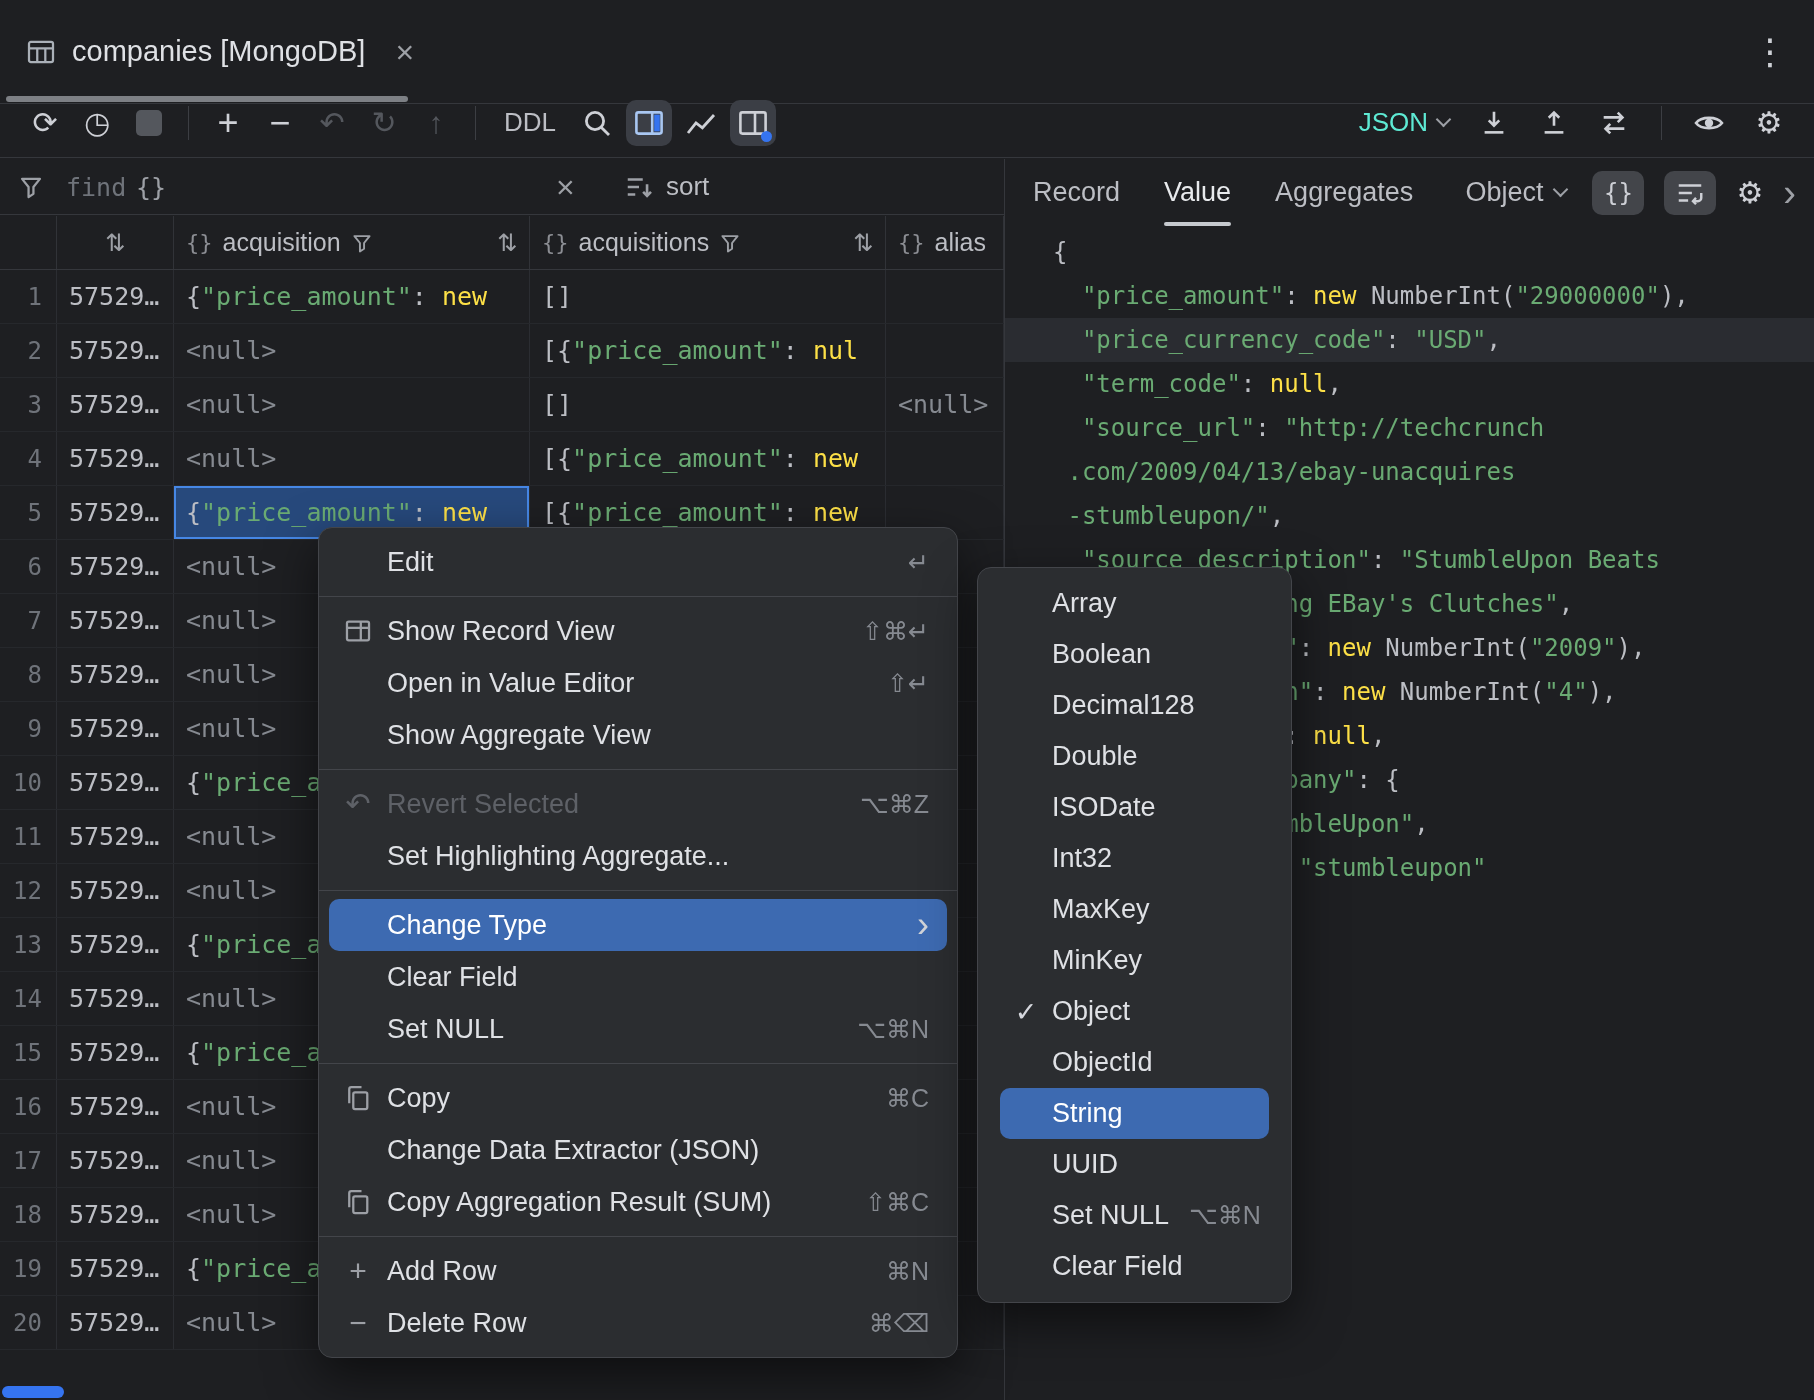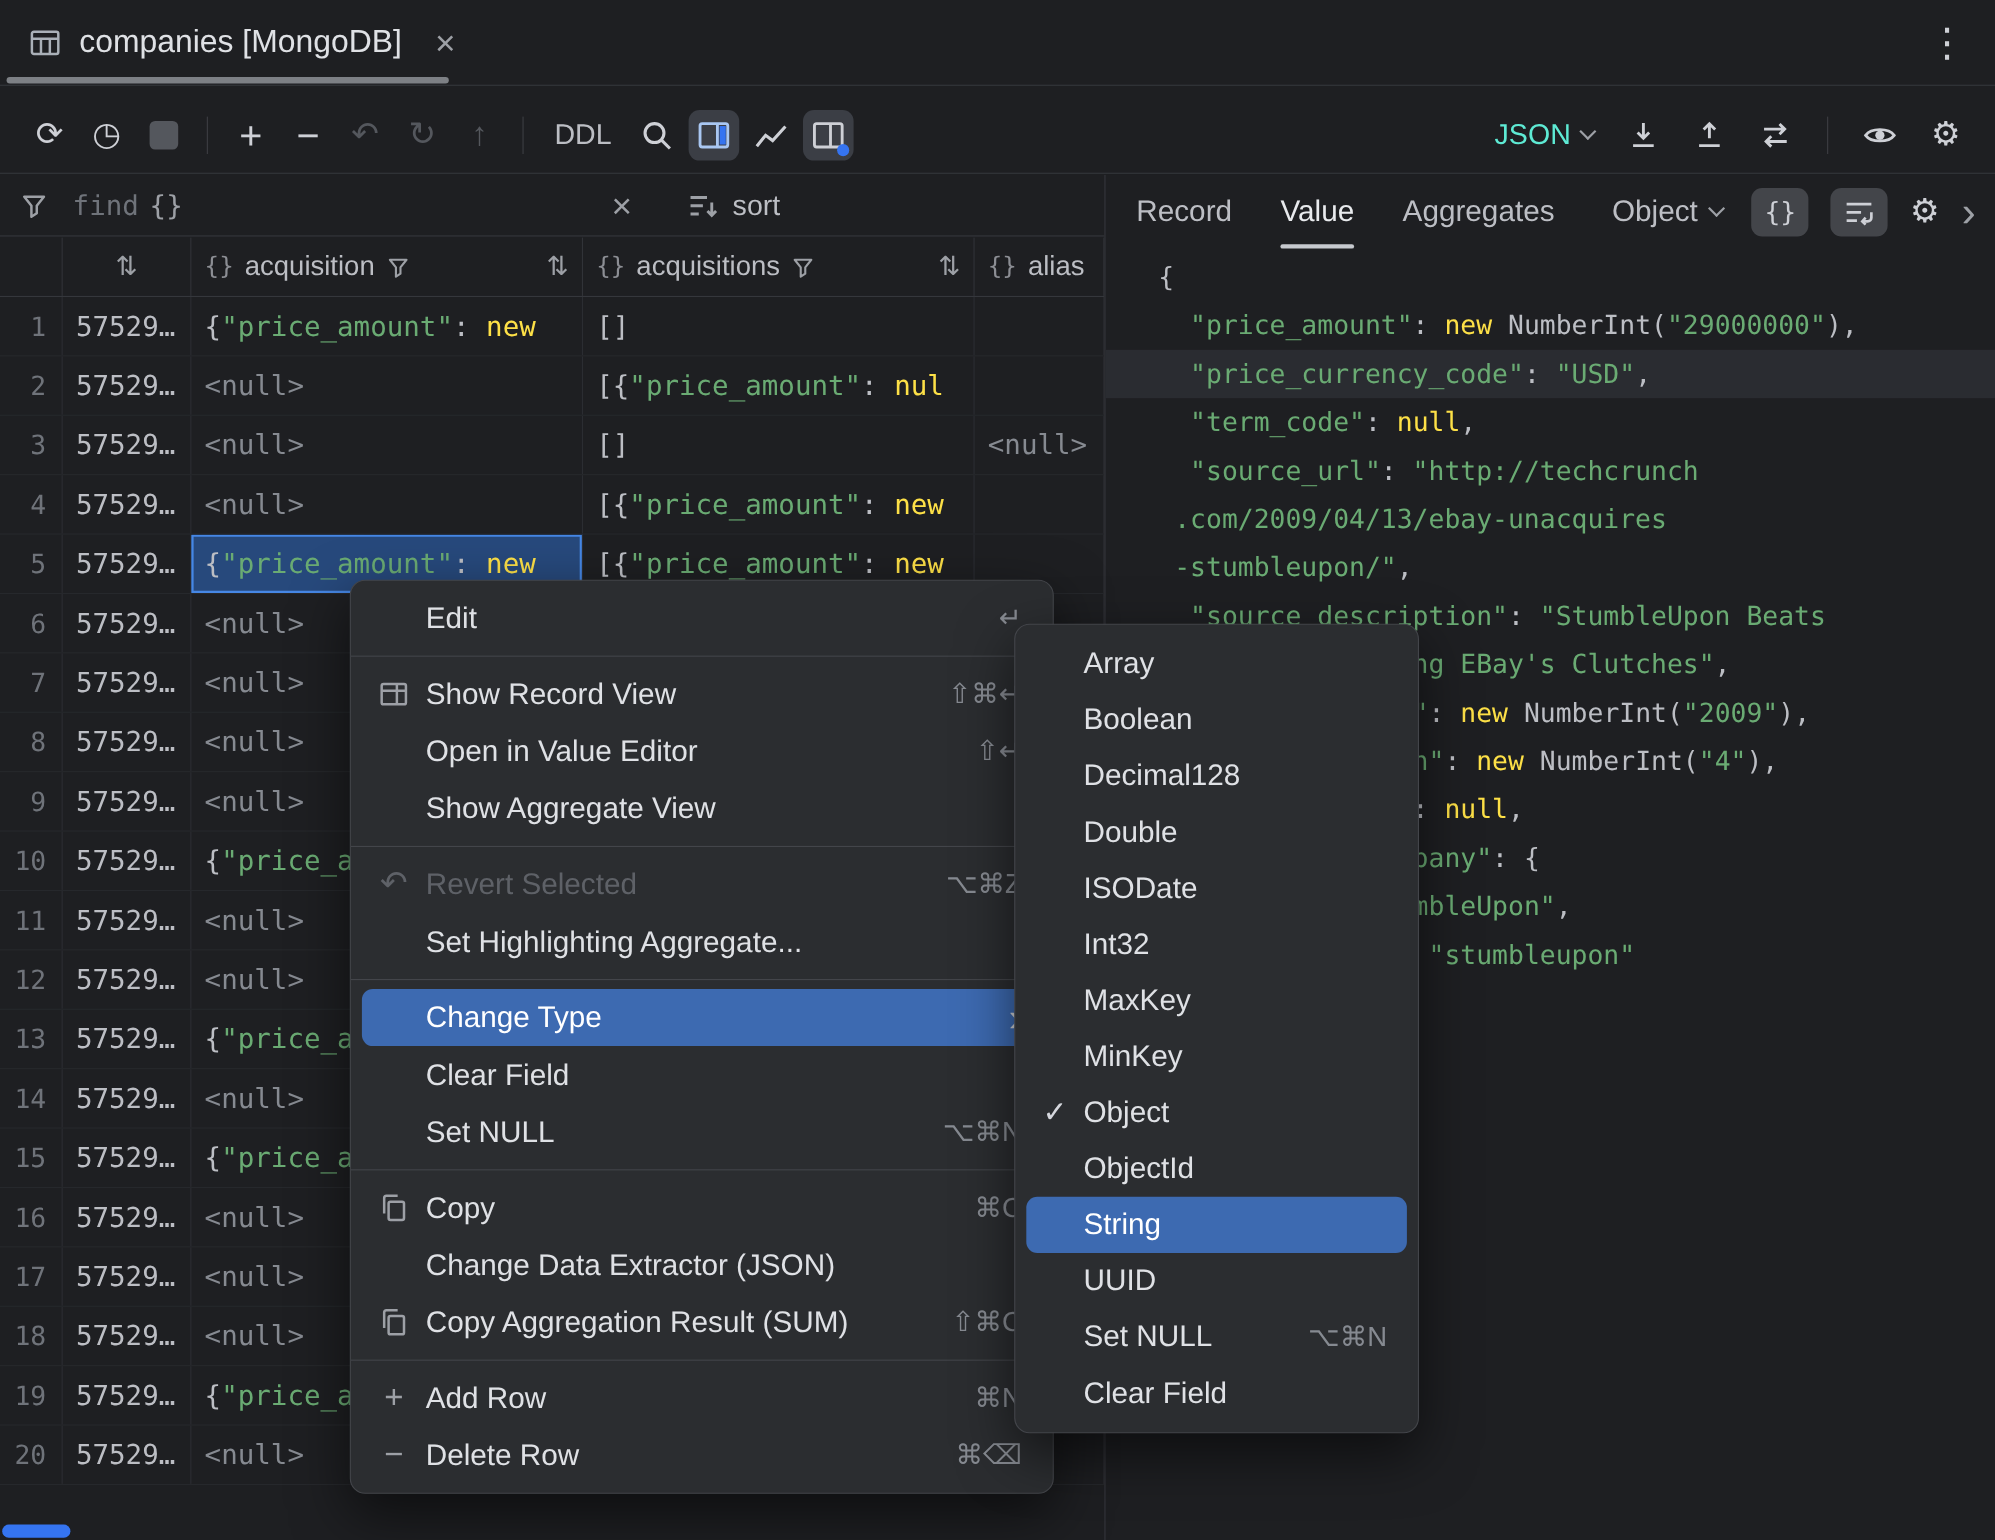--- a/index.html
+++ b/index.html
@@ -1,20 +1,20 @@
 <!DOCTYPE html>
 <html><head>
 <meta charset="utf-8">
 <style>
   *{box-sizing:border-box;margin:0;padding:0}
   body{background:#111;font-family:"Liberation Sans","DejaVu Sans",sans-serif}
   #app{position:relative;width:1814px;height:1400px;background:#1e1f22;color:#bcbec4;overflow:hidden;font-family:"Liberation Sans","DejaVu Sans",sans-serif}
 
   
-  .tabbar{position:absolute;left:0;top:0;width:100%;height:78px;border-bottom:1px solid #35373c;display:flex;align-items:center;padding:0 26px}
+  .tabbar{position:absolute;left:0;top:0;width:100%;height:104px;border-bottom:1px solid #35373c;display:flex;align-items:center;padding:0 26px}
   .tab{display:flex;align-items:center;gap:16px;height:100%;padding-right:8px}
   .tab-title{font-size:29px;color:#dfe1e5;white-space:nowrap}
   .tab-close{font-size:32px;color:#9da0a6;margin-left:14px;line-height:1}
   .tab-underline{position:absolute;left:6px;bottom:1px;width:402px;height:6px;border-radius:3px;background:#7d8085}
   .kebab{margin-left:auto;font-size:36px;color:#ced0d6;line-height:1}
 
   
   .toolbar{position:absolute;left:0;top:88px;width:100%;height:70px;display:flex;align-items:center;padding:0 22px;border-bottom:1px solid #35373c;gap:6px}
   .ticon{min-width:46px;height:46px;display:flex;align-items:center;justify-content:center;font-size:30px;color:#ced0d6;border-radius:10px;position:relative}
   .ticon.big{font-size:36px}
@@ -73,21 +73,21 @@
   .mi{height:52px;margin:0 10px;border-radius:10px;display:flex;align-items:center;padding-right:18px;font-size:27px;color:#dfe1e5}
   .mi .ic{width:58px;min-width:58px;display:flex;align-items:center;justify-content:center;color:#9da0a6}
   .mglyph{font-size:30px;line-height:1}
   .mi .lbl{flex:1;white-space:nowrap}
   .mi .sc{color:#868a91;font-size:25px;margin-left:30px;white-space:nowrap}
   .mi .sub{font-size:36px;color:#d0d3d8;margin-left:16px;line-height:1}
   .mi.on{background:#3d6ab1;color:#fff}
   .mi.dis{color:#5e6167}
   .mi.dis .ic{color:#5e6167}
   .msep{height:1px;background:#43454a;margin:8px 0}
-  .smenu{position:absolute;left:922px;top:567px;width:368px;background:#2b2d30;border:1px solid #43454a;border-radius:14px;box-shadow:0 18px 50px rgba(0,0,0,.55);padding:10px 0;z-index:6}
+  .smenu{position:absolute;left:977px;top:567px;width:315px;background:#2b2d30;border:1px solid #43454a;border-radius:14px;box-shadow:0 18px 50px rgba(0,0,0,.55);padding:10px 12px;z-index:6}
   .si{height:51px;margin:0 10px;border-radius:10px;display:flex;align-items:center;padding-right:18px;font-size:27px;color:#dfe1e5}
   .si .ck{width:52px;min-width:52px;text-align:center;font-size:27px;color:#d5d7dd}
   .si .lbl{flex:1;white-space:nowrap}
   .si .sc{color:#868a91;font-size:25px;margin-left:20px}
   .si.on{background:#3d6ab1;color:#fff}
 </style>
 </head>
 <body>
 
 <div id="app">

